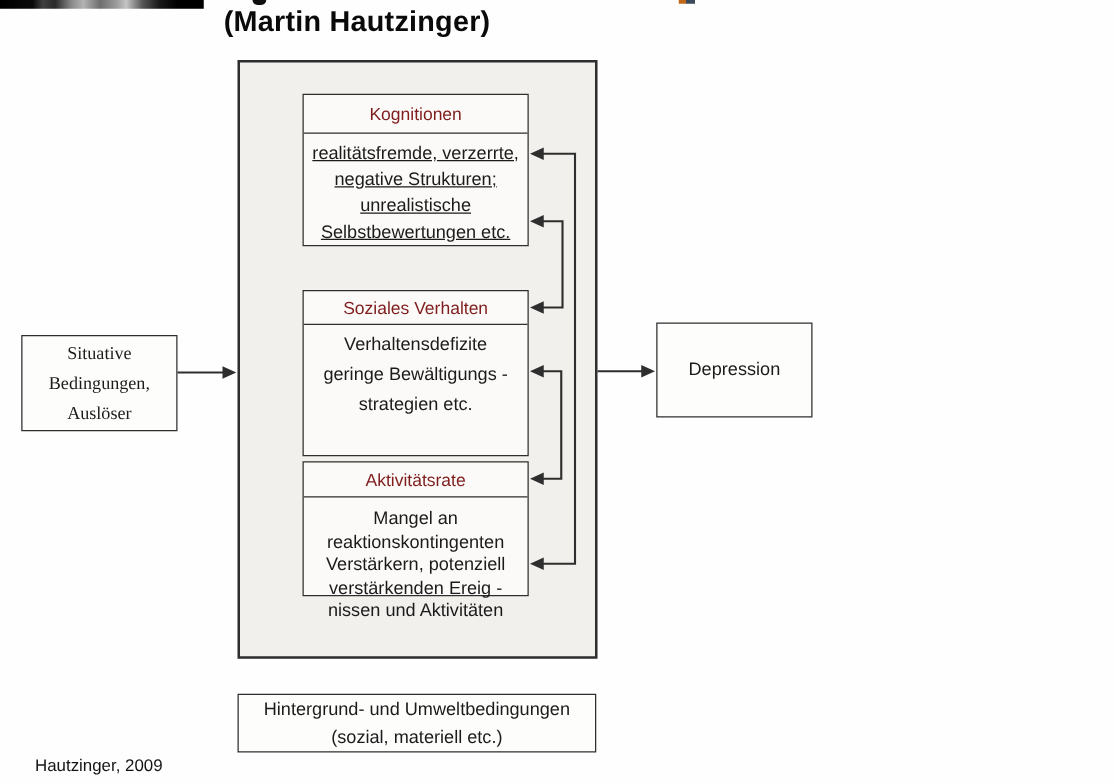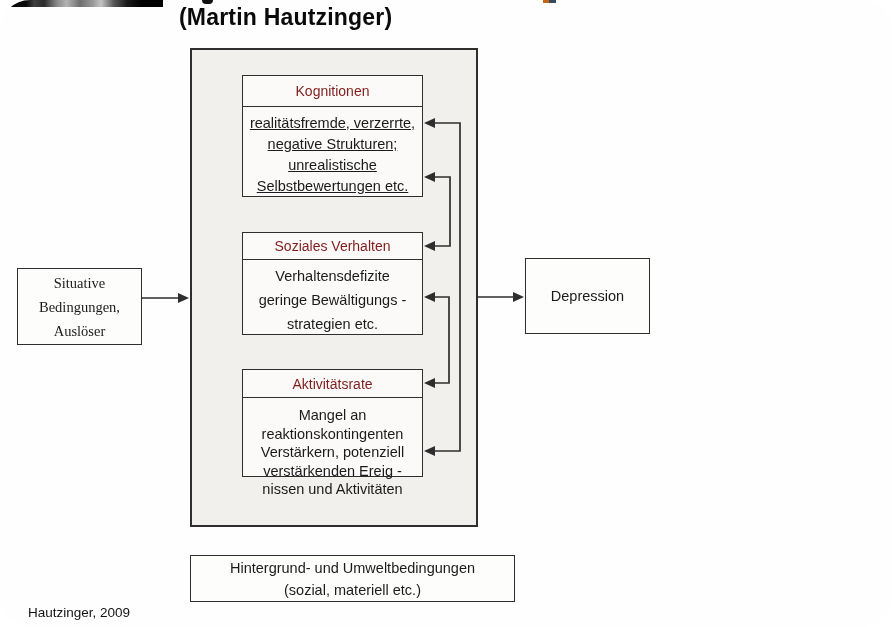--- a/index.html
+++ b/index.html
@@ -1,18 +1,18 @@
 <!DOCTYPE html>
 <html><head>
 <meta charset="utf-8">
 <style>
   html,body{margin:0;padding:0;background:#ffffff;}
   #stage{
     position:relative;width:892px;height:627px;background:#fefefe;
-    overflow:hidden;font-family:"Liberation Sans",sans-serif;color:#1e1e1e;border-radius:30px;
+    overflow:hidden;font-family:"Liberation Sans",sans-serif;color:#1e1e1e;
   }
   
   .photo-strip{
     position:absolute;left:0;top:0;width:163px;height:7px;
     background:linear-gradient(90deg,#000 0%,#0b0b0b 16%,#3f3f3f 21%,#2a2a2a 27%,
       #8a8a8a 35%,#b3b3b3 41%,#6e6e6e 49%,#9a9a9a 57%,#c4c4c4 62%,
       #555 70%,#1a1a1a 78%,#000 87%,#000 100%);
   }
   .frag-g{position:absolute;left:202px;top:0;width:11px;height:4px;background:#101010;
     border-radius:0 0 6px 6px;}
@@ -33,34 +33,34 @@
     border:1.5px solid #2e2e2e;background:#fbfaf8;text-align:center;
   }
   .inner-header{
     border-bottom:1.5px solid #2e2e2e;font-size:14px;color:#7f1d1d;
     display:flex;align-items:center;justify-content:center;box-sizing:border-box;
   }
   .inner-body{font-size:14.5px;color:#1b1b1b;white-space:pre-line;}
   #box-kog{top:75px;height:122px;}
   #box-kog .inner-header{height:31px;}
   #box-kog .inner-body{line-height:21px;padding-top:6px;text-decoration:underline;}
-  #box-soz{top:232px;height:103px;}
+  #box-soz{top:232px;height:133px;}
   #box-soz .inner-header{height:27px;}
   #box-soz .inner-body{line-height:24px;padding-top:4px;}
   #box-akt{top:369px;height:108px;}
   #box-akt .inner-header{height:28px;}
   #box-akt .inner-body{line-height:18.5px;padding-top:8px;}
   .side-box{
     position:absolute;box-sizing:border-box;border:1.5px solid #2e2e2e;background:#fdfdfc;
     display:flex;align-items:center;justify-content:center;text-align:center;
     font-size:14.5px;color:#1b1b1b;
   }
   #box-left{left:17px;top:268px;width:125px;height:77px;line-height:24px;white-space:pre-line;font-family:Liberation Serif, serif;}
   #box-dep{left:525px;top:258px;width:125px;height:76px;}
-  #box-bottom{left:190px;top:555px;width:325px;height:47px;line-height:22px;white-space:pre-line;}
+  #box-bottom{left:190px;top:555px;width:287px;height:47px;line-height:22px;white-space:pre-line;}
   
   .credit{position:absolute;left:28px;top:605px;font-size:13.5px;color:#141414;}
   
   svg.wires{position:absolute;left:0;top:0;width:892px;height:627px;pointer-events:none;}
   svg.wires path{stroke:#2e2e2e;stroke-width:1.7;fill:none;}
   svg.wires polygon{fill:#2e2e2e;stroke:none;}
 </style>
 </head>
 <body>
 

